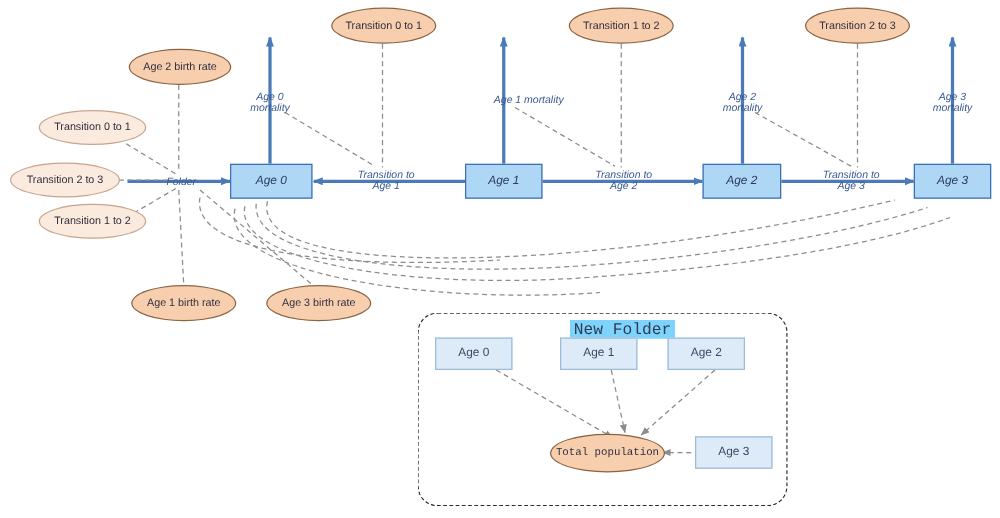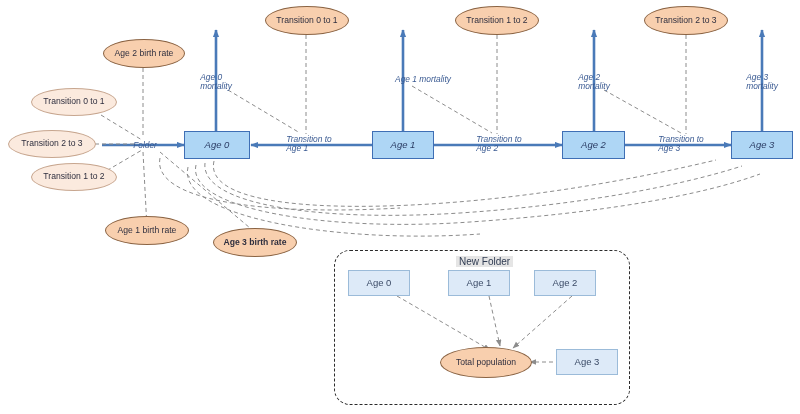--- a/index.html
+++ b/index.html
@@ -24,20 +24,21 @@
     width: 800px;
     height: 414px;
     pointer-events: none;
   }
   .node {
     position: absolute;
     box-sizing: border-box;
     display: flex;
     align-items: center;
     justify-content: center;
+    text-align: center;
     color: #2a3b63;
     line-height: 1.05;
   }
   
   .stock {
     background: #aed6f5;
     border: 1.4px solid #3f6fb5;
     font-size: 9.5px;
     font-style: italic;
   }
@@ -79,25 +80,26 @@
   }
   .folder {
     position: absolute;
     box-sizing: border-box;
     border: 1.6px dashed #2b2b2b;
     border-radius: 16px;
     background: transparent;
   }
   .folder-title {
     position: absolute;
-    font-size: 10px;
+    font-size: 13px;
     color: #2f3b52;
-    background: #e5e5e5;
+    background: #7dd3fc;
     padding: 0 3px;
     white-space: nowrap;
+    font-family: Liberation Mono, monospace;
   }
 </style>
 </head>
 <body>
 
 <div id="canvas">
 
   <svg id="wires" viewBox="0 0 800 414" width="800" height="414">
     <defs>
       <marker id="ah-blue" markerWidth="9" markerHeight="9" refX="7.2" refY="3.2" orient="auto" markerUnits="userSpaceOnUse">
@@ -218,24 +220,24 @@
   <div class="node ell-pale" style="left:31px; top:88px; width:86px; height:28px;">
     <span>Transition 0 to 1</span>
   </div>
   <div class="node ell-pale" style="left:8px; top:130px; width:88px; height:28px;">
     <span>Transition 2 to 3</span>
   </div>
   <div class="node ell-pale" style="left:31px; top:163px; width:86px; height:28px;">
     <span>Transition 1 to 2</span>
   </div>
 
-  <div class="node ell-orange" style="left:105px; top:216px; width:84px; height:29px;">
+  <div class="node ell-orange" style="left:105px; top:228px; width:84px; height:29px;">
     <span>Age 1 birth rate</span>
   </div>
-  <div class="node ell-orange" style="left:213px; top:228px; width:84px; height:29px;font-weight:bold;">
+  <div class="node ell-orange" style="left:213px; top:228px; width:84px; height:29px;">
     <span>Age 3 birth rate</span>
   </div>
 
   <div class="folder" style="left:334px; top:250px; width:296px; height:155px;"></div>
   <div class="folder-title" style="left:456px; top:256px;">
     <span>New Folder</span>
   </div>
 
   <div class="node stock-lite" style="left:348px; top:270px; width:62px; height:26px;">
     <span>Age 0</span>
@@ -243,17 +245,17 @@
   <div class="node stock-lite" style="left:448px; top:270px; width:62px; height:26px;">
     <span>Age 1</span>
   </div>
   <div class="node stock-lite" style="left:534px; top:270px; width:62px; height:26px;">
     <span>Age 2</span>
   </div>
   <div class="node stock-lite" style="left:556px; top:349px; width:62px; height:26px;">
     <span>Age 3</span>
   </div>
 
-  <div class="node ell-orange" style="left:440px; top:347px; width:92px; height:31px;">
+  <div class="node ell-orange" style="left:440px; top:347px; width:92px; height:31px;font-family:Liberation Mono, monospace;">
     <span>Total population</span>
   </div>
 
 </div>
 
 </body></html>

